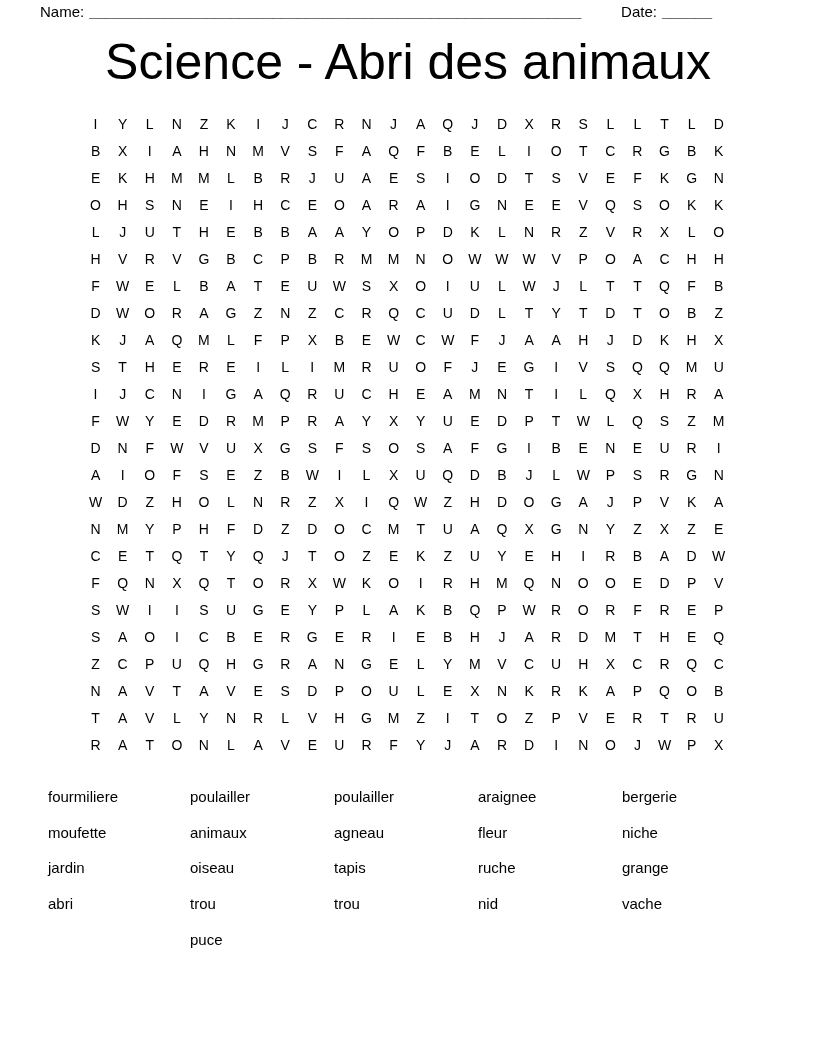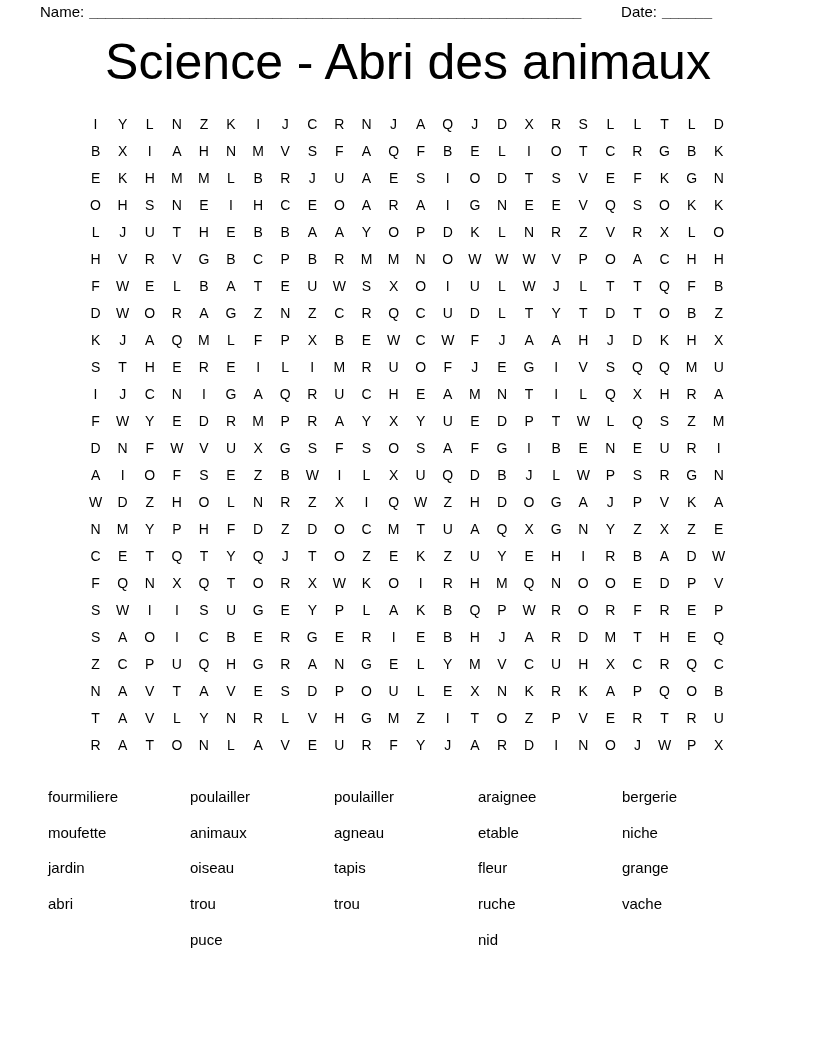--- a/index.html
+++ b/index.html
@@ -725,21 +725,20 @@
         <div class="word">puce</div>
       </div>
       <div class="word-col">
         <div class="word">poulailler</div>
         <div class="word">agneau</div>
         <div class="word">tapis</div>
         <div class="word">trou</div>
       </div>
       <div class="word-col">
         <div class="word">araignee</div>
-        <div class="word">etable</div>
         <div class="word">fleur</div>
         <div class="word">ruche</div>
         <div class="word">nid</div>
       </div>
       <div class="word-col">
         <div class="word">bergerie</div>
         <div class="word">niche</div>
         <div class="word">grange</div>
         <div class="word">vache</div>
       </div>

